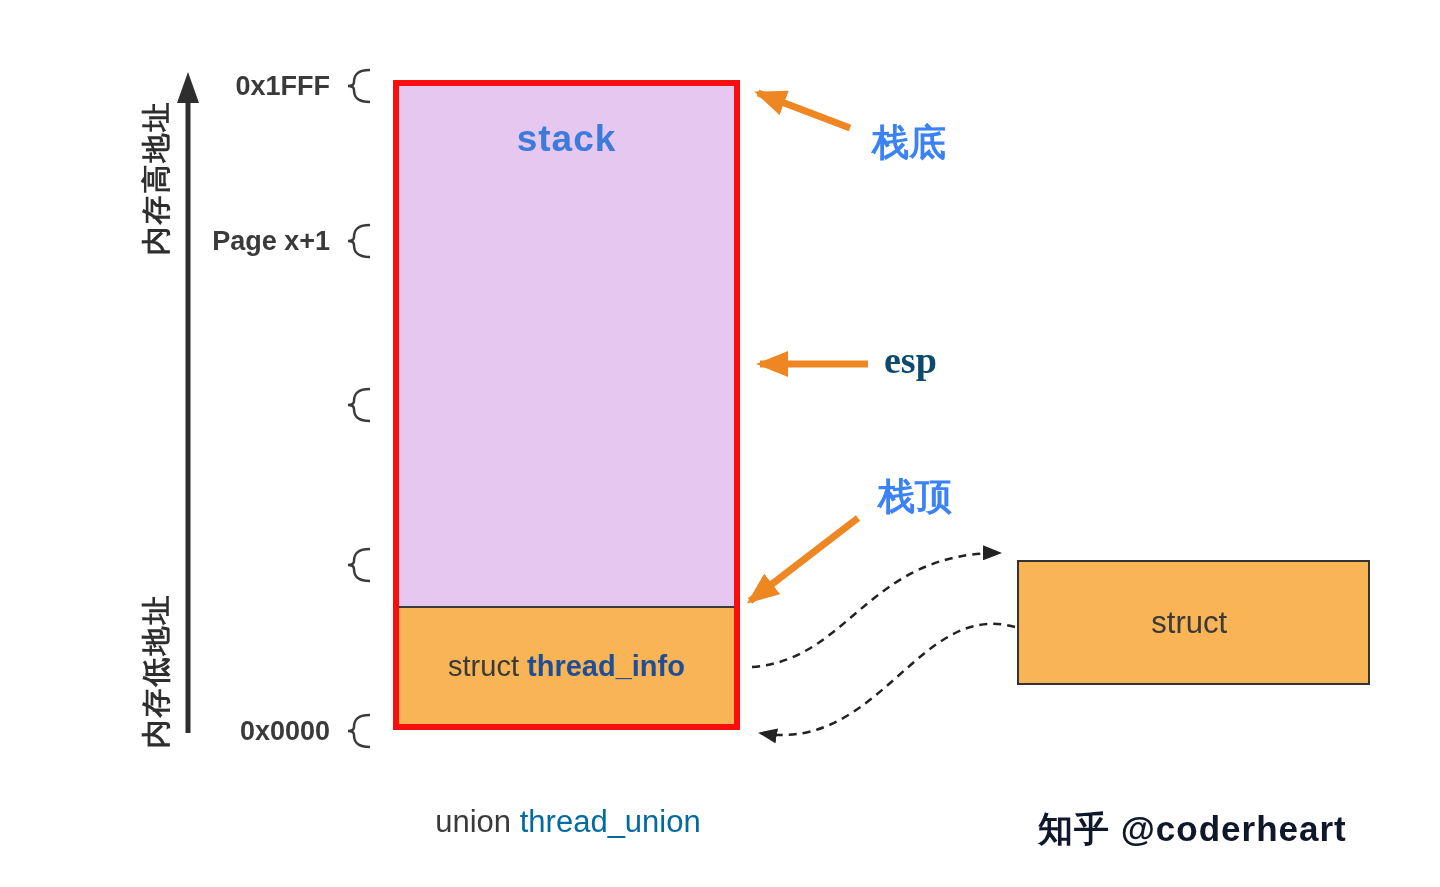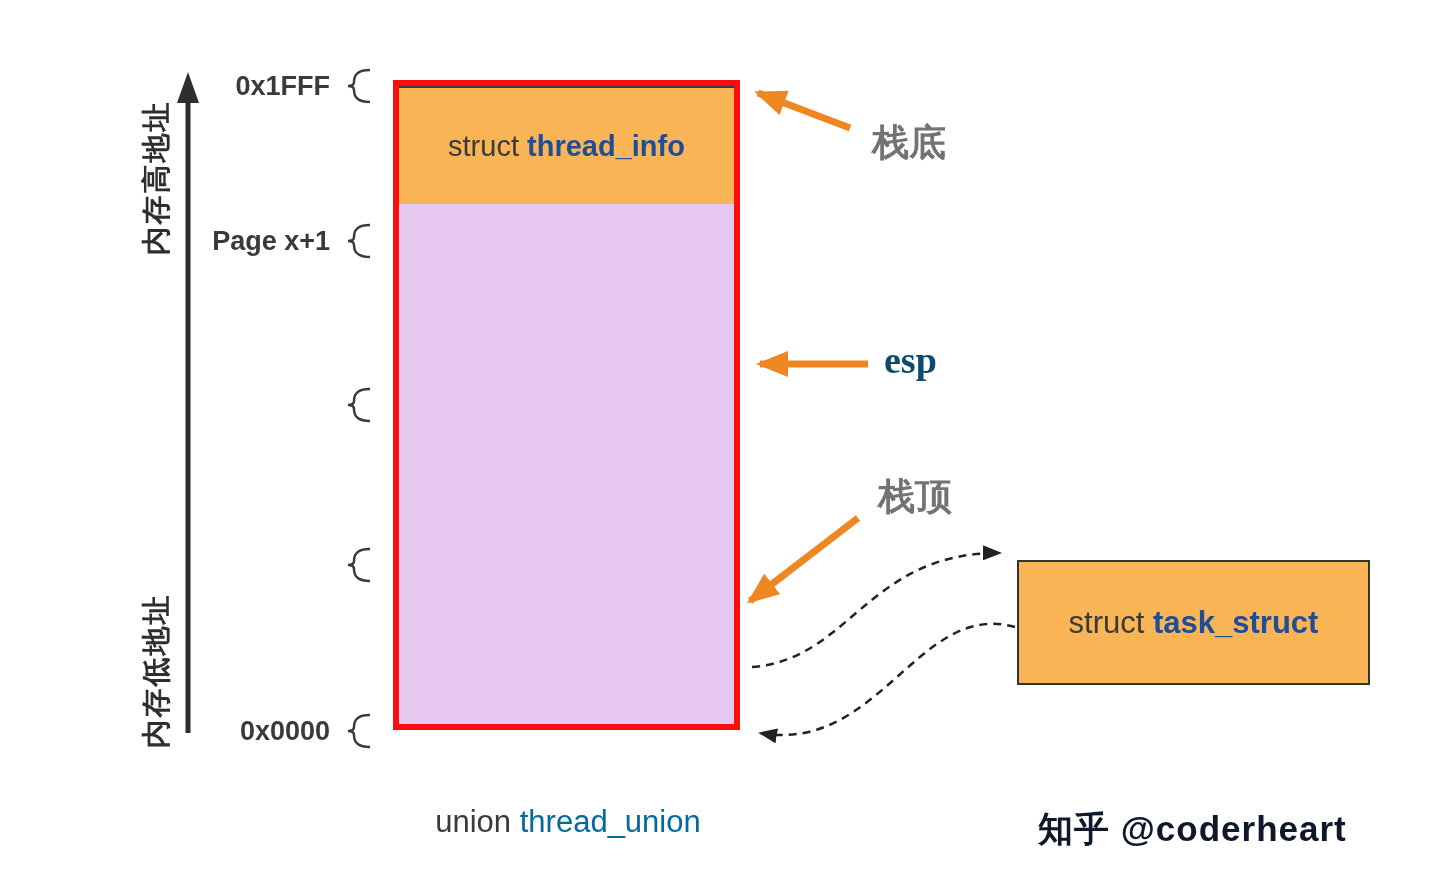--- a/index.html
+++ b/index.html
@@ -58,21 +58,21 @@
     display:flex;align-items:center;justify-content:center;
     font-size:29px;
     color:#3a3a3a;
     white-space:nowrap;
   }
   .struct-name{font-weight:700;color:#1f4e96;}
   .annot-cn{
     position:absolute;
     font-size:37px;
     font-weight:700;
-    color:#737373;
+    color:#3b82f6;
     white-space:nowrap;
   }
   #esp-label{
     position:absolute;
     font-family:"Liberation Serif", serif;
     font-size:38px;
     font-weight:700;
     color:#0c4a6e;
   }
   #task-struct-box{
@@ -146,31 +146,34 @@
   </svg>
 
   <div class="v-label" style="left:67px;top:158px;">内存高地址</div>
   <div class="v-label" style="left:67px;top:651px;">内存低地址</div>
 
   <div class="tick" style="top:70px;">0x1FFF</div>
   <div class="tick" style="top:225px;">Page x+1</div>
   <div class="tick" style="top:715px;">0x0000</div>
 
   <div id="main-box">
+    <div id="stack-region">
+      <div id="stack-label">stack</div>
+    </div>
     <div id="thread-info-region">
       <span>struct</span>&nbsp;<span class="struct-name">thread_info</span>
     </div>
   </div>
 
   <div class="annot-cn" style="left:872px;top:118px;">栈底</div>
   <div id="esp-label" style="left:884px;top:338px;">esp</div>
   <div class="annot-cn" style="left:878px;top:472px;">栈顶</div>
 
   <div id="task-struct-box">
-    <span>struct</span>&nbsp;<span class="struct-name">task_struct</span>
+    <span>struct</span>&nbsp;
   </div>
 
   <div id="caption">
     <span>union</span>&nbsp;<span class="union-name">thread_union</span>
   </div>
 
   <div id="watermark">知乎 @coderheart</div>
 
 </div>
 

